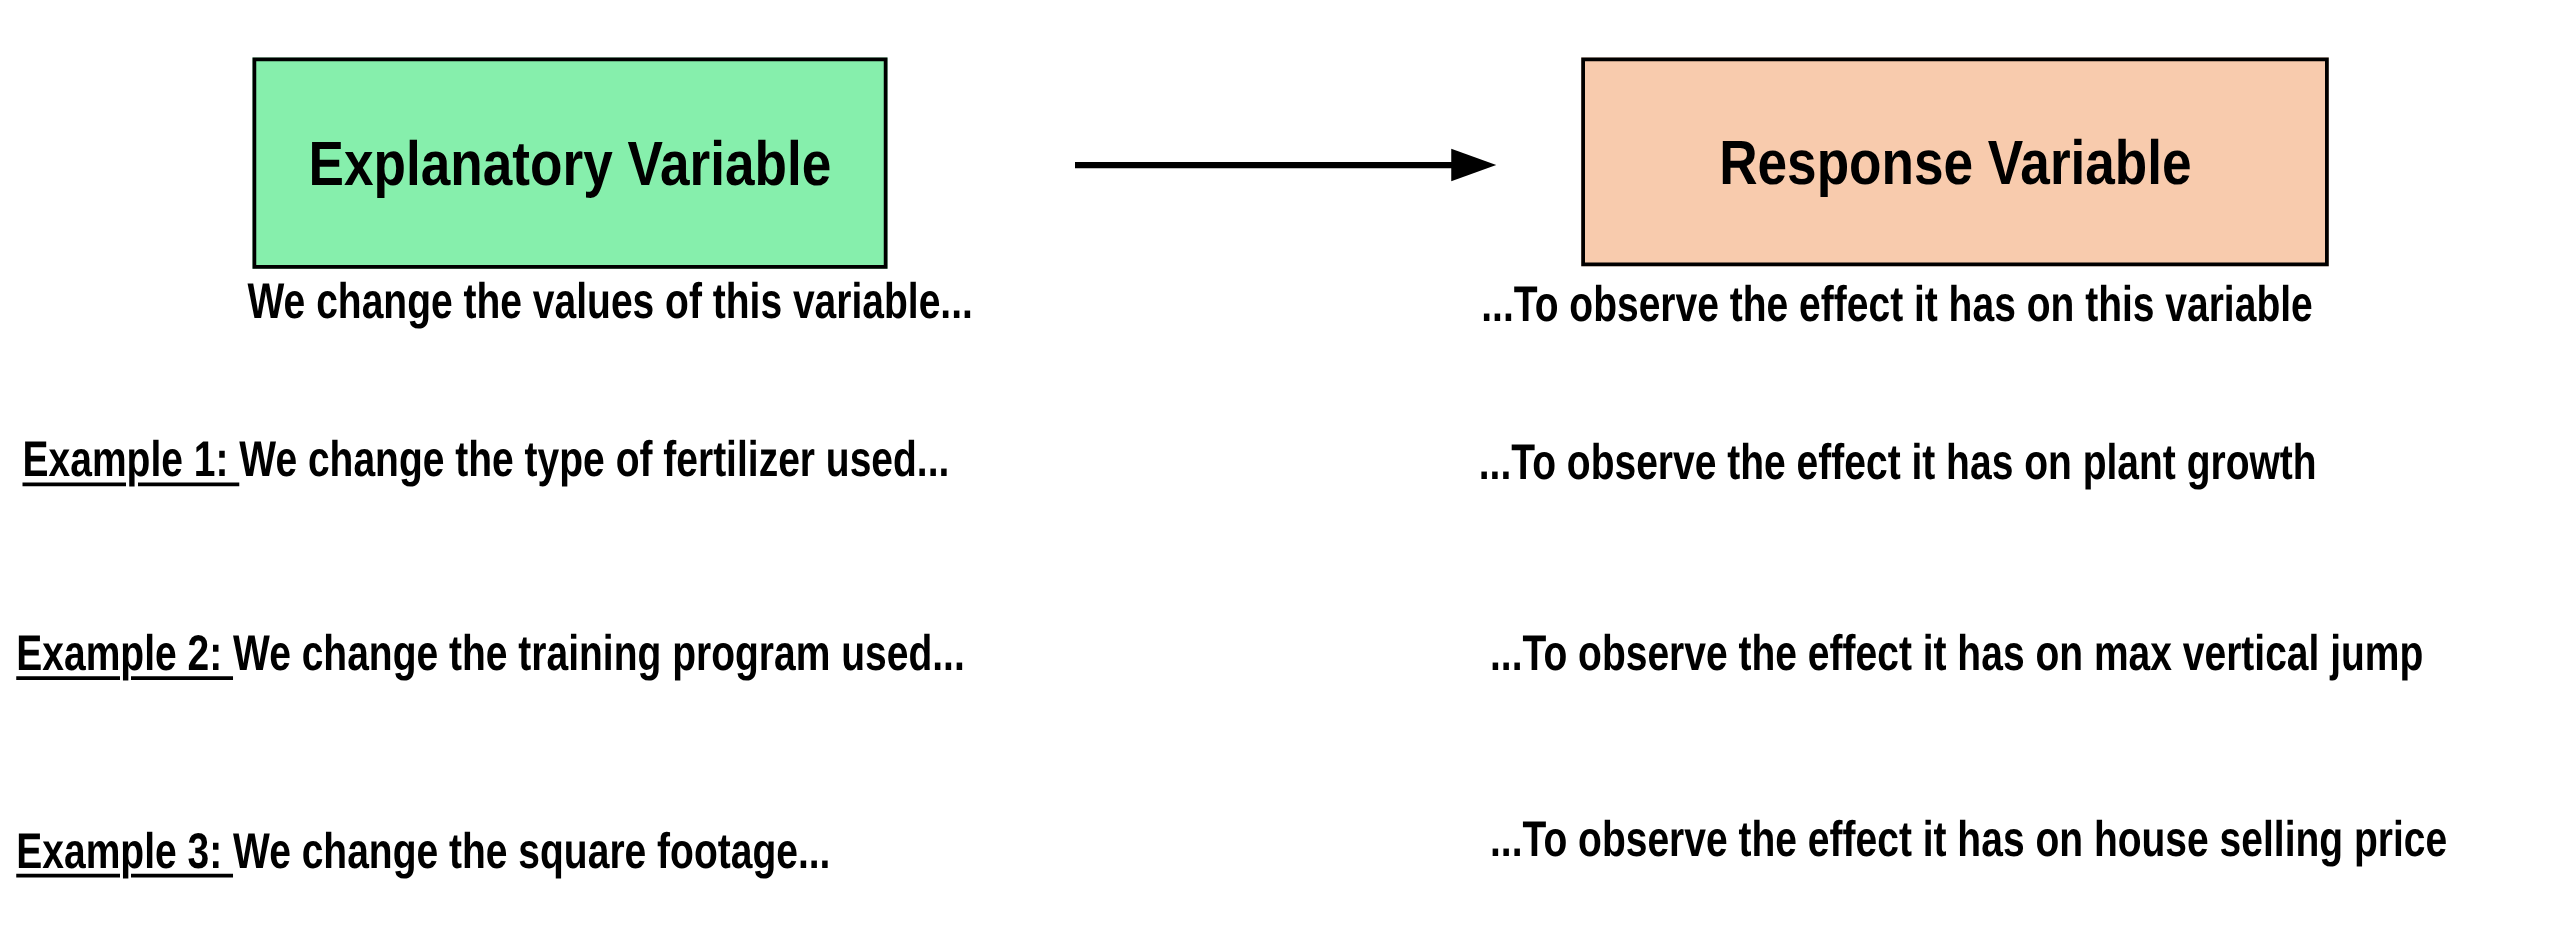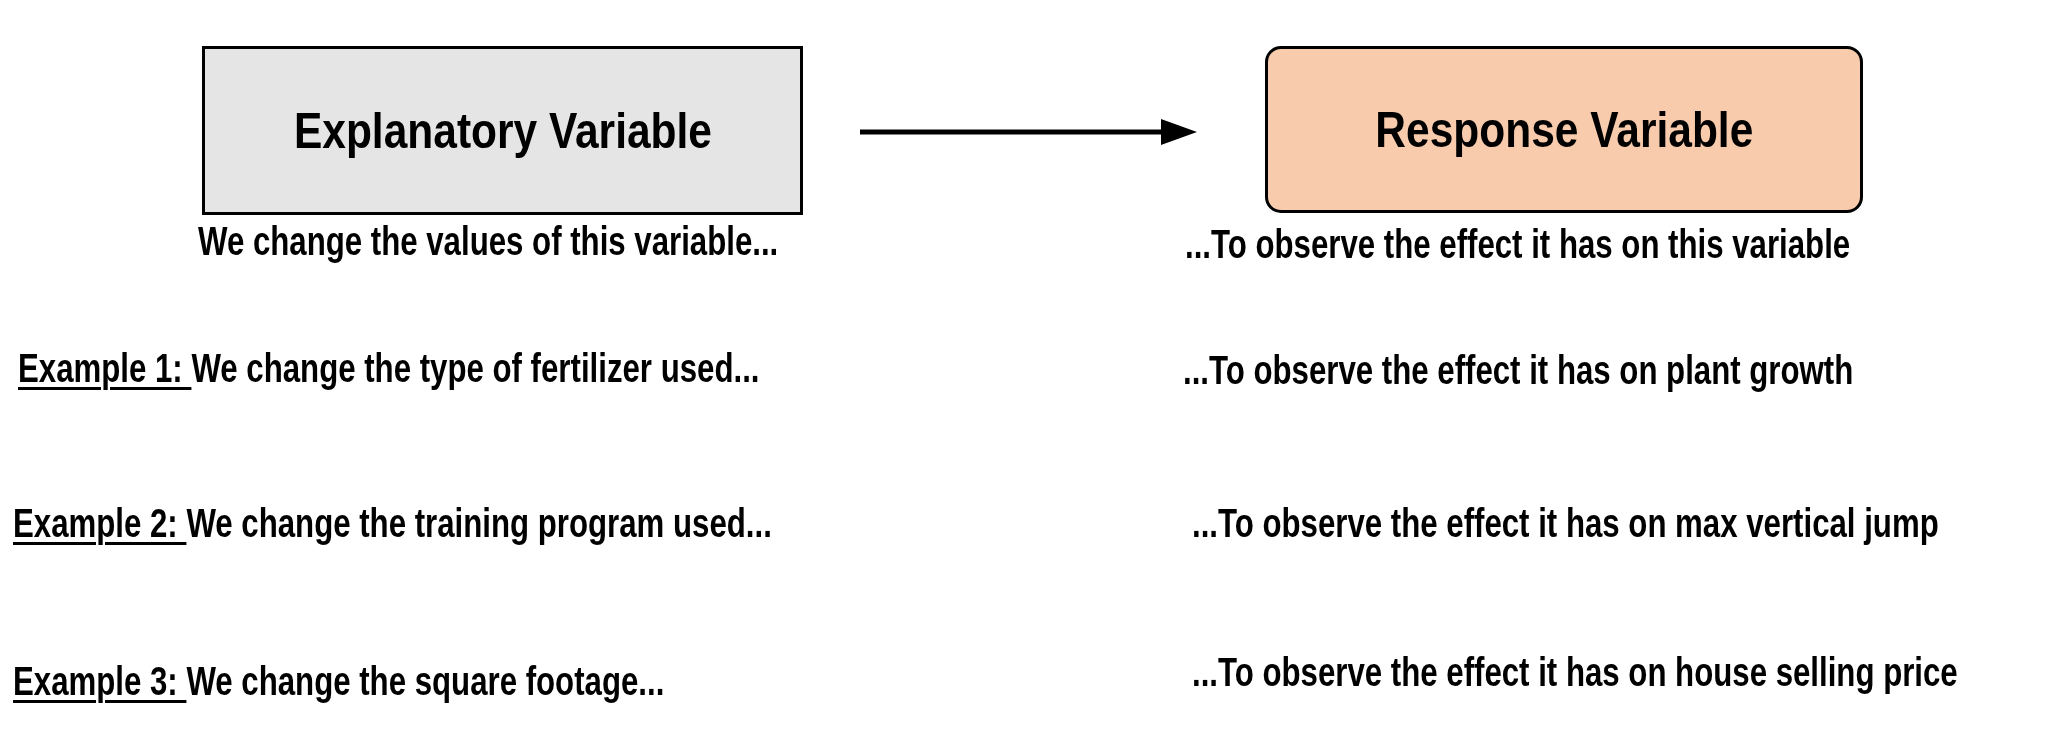--- a/index.html
+++ b/index.html
@@ -18,28 +18,27 @@
   .var-box {
     position: absolute;
     box-sizing: border-box;
     border: 3px solid #000000;
     display: flex;
     align-items: center;
     justify-content: center;
   }
   .box-explanatory {
     left: 202px; top: 46px;
-    width: 601px; height: 169px;
-    background: #e5e5e5;
+    width: 508px; height: 169px;
+    background: #86efac;
   }
   .box-response {
     left: 1265px; top: 46px;
     width: 598px; height: 167px;
     background: #f8cbad;
-    border-radius: 16px;
   }
   .box-title {
     font-size: 50px;
     font-weight: bold;
     white-space: nowrap;
     transform: scaleX(0.85);
     transform-origin: center center;
   }
   .arrow-svg {
     position: absolute;

